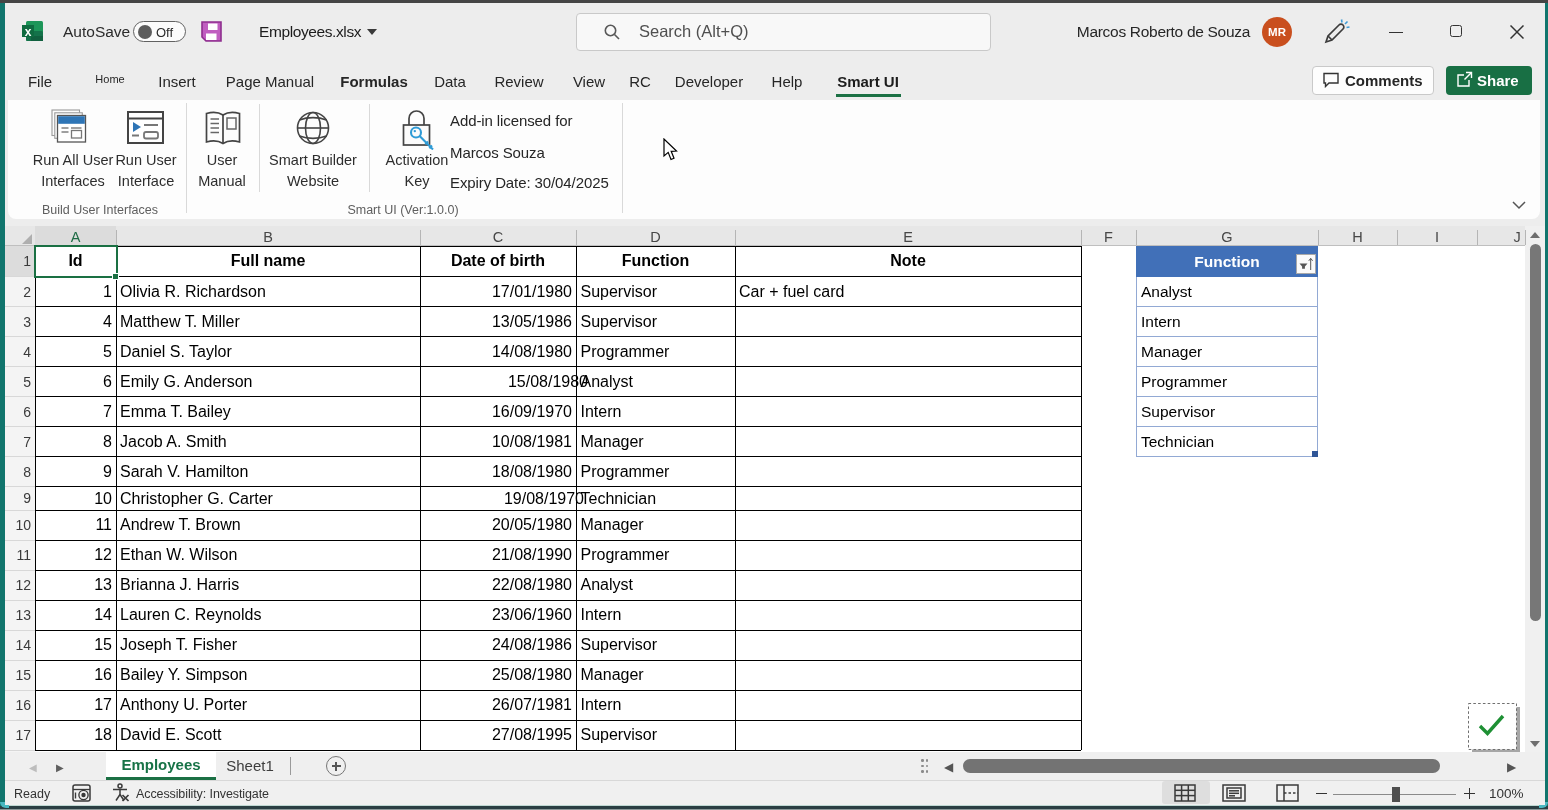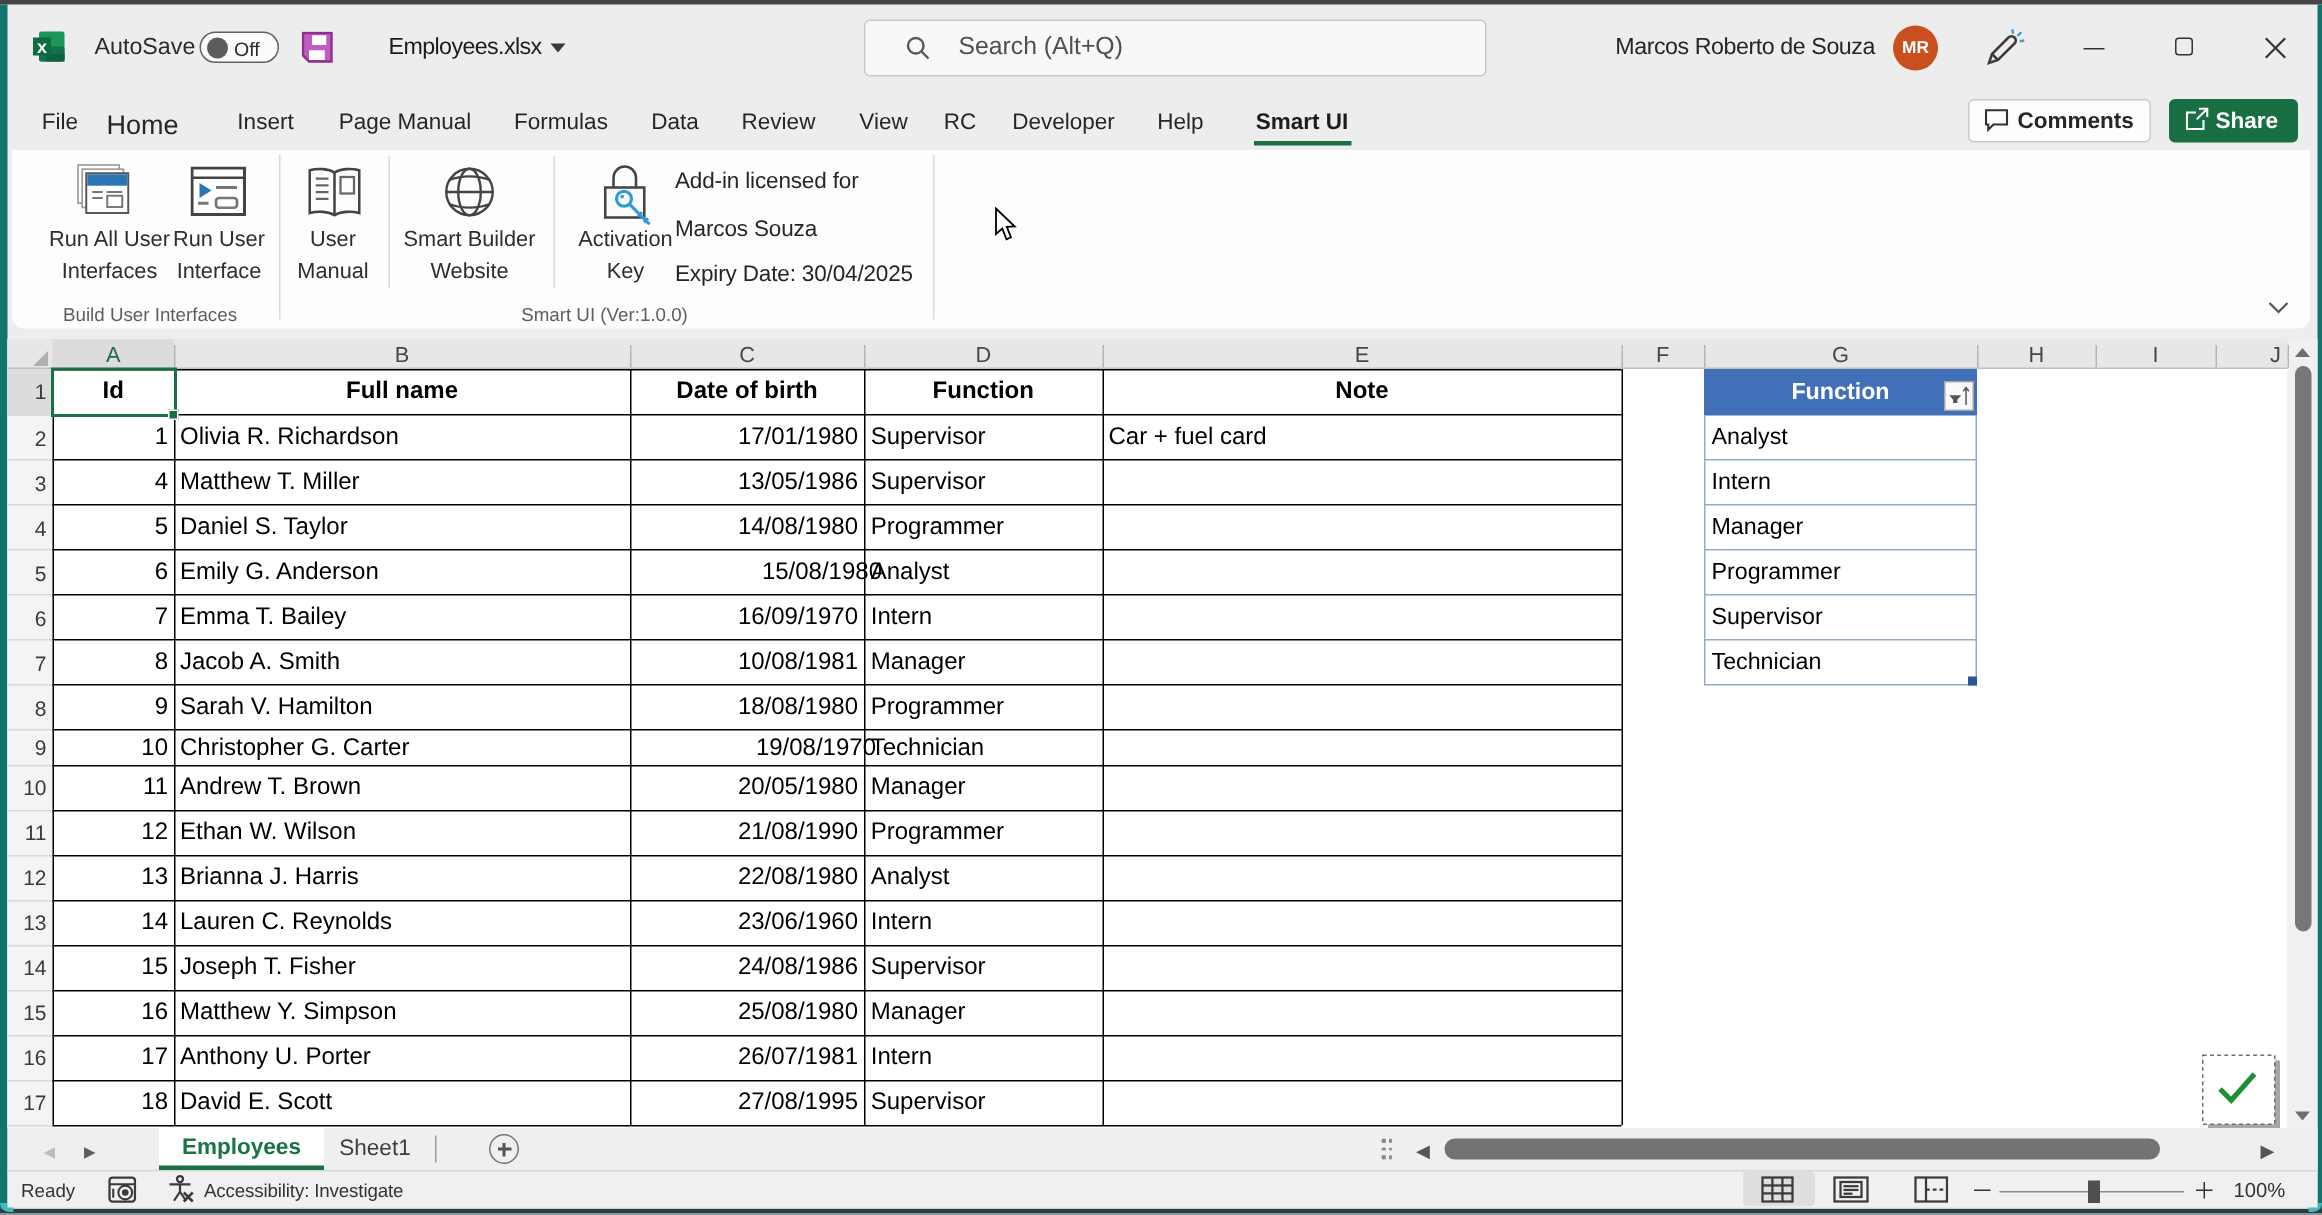--- a/index.html
+++ b/index.html
@@ -53,24 +53,24 @@
       <line x1="20" y1="3.5" x2="19.5" y2="0.5"></line>
     </g>
 </svg>
 <div class="a" style="left:1389px;top:31.5px;width:14px;height:1.8px;background:#333;"></div>
 <div class="a" style="left:1450px;top:25px;width:12px;height:12px;border:1.5px solid #333;border-radius:2.5px;box-sizing:border-box;"></div>
 <svg class="a" style="left:1510px;top:25px" width="14" height="14" viewBox="0 0 14 14" stroke="#333" stroke-width="1.5">
 <line x1="0.5" y1="0.5" x2="13.5" y2="13.5"></line>
     <line x1="13.5" y1="0.5" x2="0.5" y2="13.5"></line>
   </svg>
 <div class="tx" style="left:40px;top:73px;transform:translateX(-50%);font-size:15px;color:#262626;">File</div>
-<div class="tx" style="left:95px;top:73px;transform:translateX(-50%);font-size:18px;color:#262626;">Home</div>
+<div class="tx" style="left:110px;top:73px;transform:translateX(-50%);font-size:11px;color:#262626;">Home</div>
 <div class="tx" style="left:177px;top:73px;transform:translateX(-50%);font-size:15px;color:#262626;">Insert</div>
 <div class="tx" style="left:270px;top:73px;transform:translateX(-50%);font-size:15px;color:#262626;">Page Manual</div>
-<div class="tx" style="left:374px;top:73px;transform:translateX(-50%);font-size:15px;color:#262626;">Formulas</div>
+<div class="tx" style="left:374px;top:73px;transform:translateX(-50%);font-size:15px;color:#262626;font-weight:bold;">Formulas</div>
 <div class="tx" style="left:450px;top:73px;transform:translateX(-50%);font-size:15px;color:#262626;">Data</div>
 <div class="tx" style="left:519px;top:73px;transform:translateX(-50%);font-size:15px;color:#262626;">Review</div>
 <div class="tx" style="left:589px;top:73px;transform:translateX(-50%);font-size:15px;color:#262626;">View</div>
 <div class="tx" style="left:640px;top:73px;transform:translateX(-50%);font-size:15px;color:#262626;">RC</div>
 <div class="tx" style="left:709px;top:73px;transform:translateX(-50%);font-size:15px;color:#262626;">Developer</div>
 <div class="tx" style="left:787px;top:73px;transform:translateX(-50%);font-size:15px;color:#262626;">Help</div>
 <div class="tx" style="left:868px;top:72.5px;transform:translateX(-50%);font-size:15px;font-weight:bold;color:#1c1c1c;">Smart UI</div>
 <div class="a" style="left:836px;top:94px;width:65px;height:2.6px;background:#1B7044;"></div>
 <div class="a" style="left:1312px;top:65.5px;width:122px;height:29px;background:#FDFDFD;border:1px solid #C9C9C9;border-radius:4px;box-sizing:border-box;"></div>
 <svg class="a" style="left:1323px;top:72px" width="17" height="16" viewBox="0 0 17 16" fill="none" stroke="#333" stroke-width="1.4">
@@ -290,21 +290,21 @@
 <div class="tx" style="left:580.5px;top:570px;height:30px;line-height:30px;font-size:16px;color:#000;">Analyst</div>
 <div class="tx" style="left:35px;top:600px;width:77px;height:30px;line-height:30px;text-align:right;font-size:16px;color:#000;">14</div>
 <div class="tx" style="left:120px;top:600px;height:30px;line-height:30px;font-size:16px;color:#000;">Lauren C. Reynolds</div>
 <div class="tx" style="left:420px;top:600px;width:152px;height:30px;line-height:30px;text-align:right;font-size:16px;color:#000;">23/06/1960</div>
 <div class="tx" style="left:580.5px;top:600px;height:30px;line-height:30px;font-size:16px;color:#000;">Intern</div>
 <div class="tx" style="left:35px;top:630px;width:77px;height:30px;line-height:30px;text-align:right;font-size:16px;color:#000;">15</div>
 <div class="tx" style="left:120px;top:630px;height:30px;line-height:30px;font-size:16px;color:#000;">Joseph T. Fisher</div>
 <div class="tx" style="left:420px;top:630px;width:152px;height:30px;line-height:30px;text-align:right;font-size:16px;color:#000;">24/08/1986</div>
 <div class="tx" style="left:580.5px;top:630px;height:30px;line-height:30px;font-size:16px;color:#000;">Supervisor</div>
 <div class="tx" style="left:35px;top:660px;width:77px;height:30px;line-height:30px;text-align:right;font-size:16px;color:#000;">16</div>
-<div class="tx" style="left:120px;top:660px;height:30px;line-height:30px;font-size:16px;color:#000;">Matthew Y. Simpson</div>
+<div class="tx" style="left:120px;top:660px;height:30px;line-height:30px;font-size:16px;color:#000;">Bailey Y. Simpson</div>
 <div class="tx" style="left:420px;top:660px;width:152px;height:30px;line-height:30px;text-align:right;font-size:16px;color:#000;">25/08/1980</div>
 <div class="tx" style="left:580.5px;top:660px;height:30px;line-height:30px;font-size:16px;color:#000;">Manager</div>
 <div class="tx" style="left:35px;top:690px;width:77px;height:30px;line-height:30px;text-align:right;font-size:16px;color:#000;">17</div>
 <div class="tx" style="left:120px;top:690px;height:30px;line-height:30px;font-size:16px;color:#000;">Anthony U. Porter</div>
 <div class="tx" style="left:420px;top:690px;width:152px;height:30px;line-height:30px;text-align:right;font-size:16px;color:#000;">26/07/1981</div>
 <div class="tx" style="left:580.5px;top:690px;height:30px;line-height:30px;font-size:16px;color:#000;">Intern</div>
 <div class="tx" style="left:35px;top:720px;width:77px;height:30px;line-height:30px;text-align:right;font-size:16px;color:#000;">18</div>
 <div class="tx" style="left:120px;top:720px;height:30px;line-height:30px;font-size:16px;color:#000;">David E. Scott</div>
 <div class="tx" style="left:420px;top:720px;width:152px;height:30px;line-height:30px;text-align:right;font-size:16px;color:#000;">27/08/1995</div>
 <div class="tx" style="left:580.5px;top:720px;height:30px;line-height:30px;font-size:16px;color:#000;">Supervisor</div>

